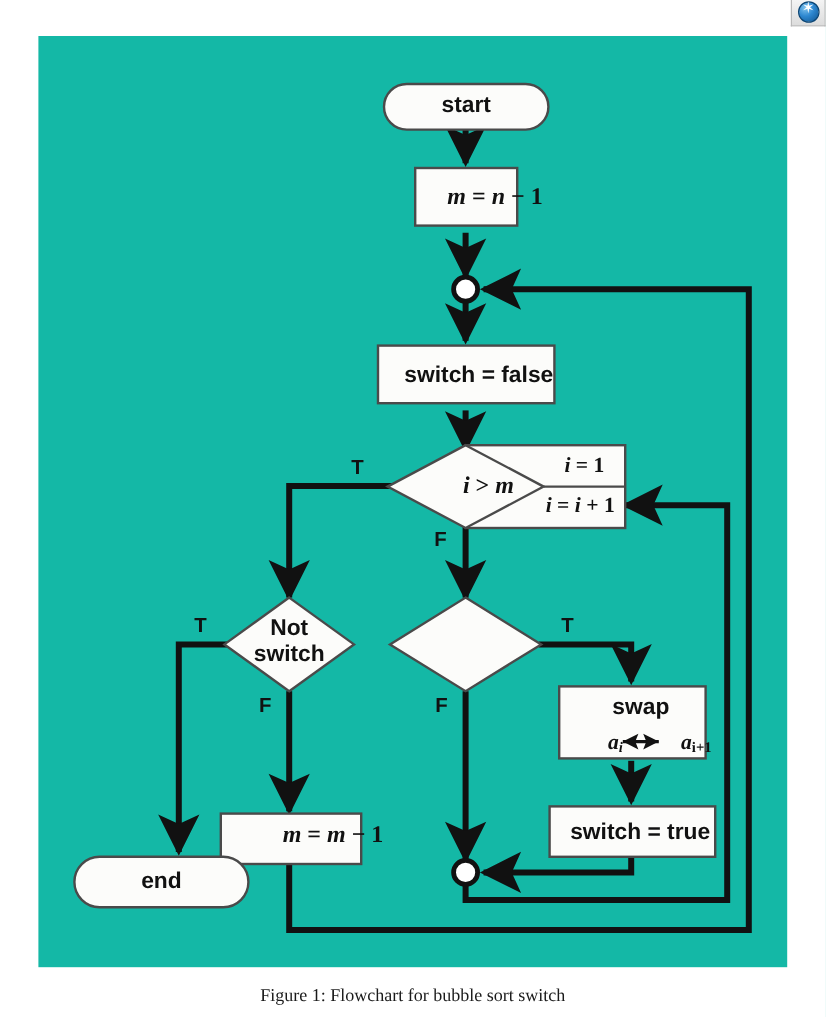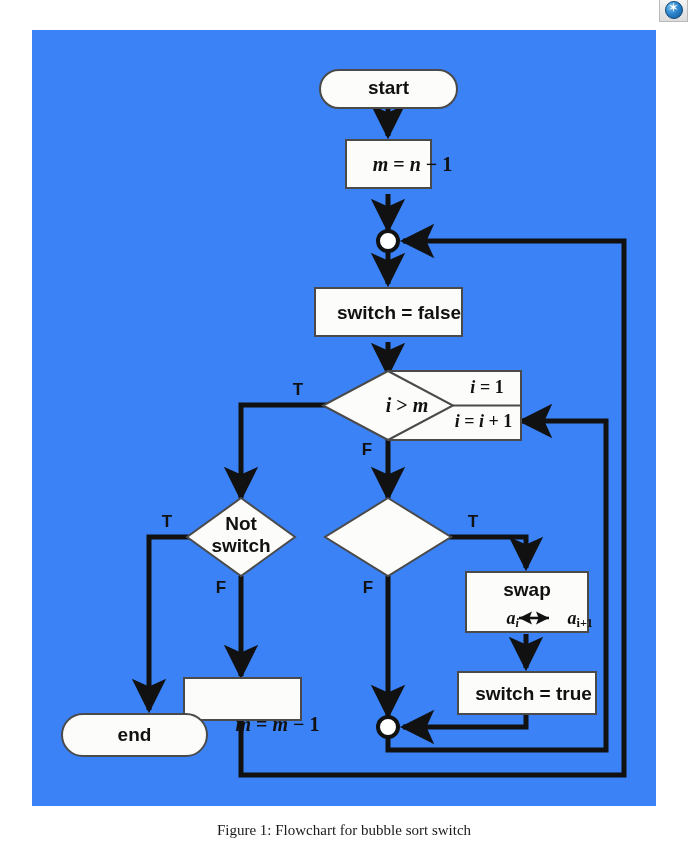--- a/index.html
+++ b/index.html
@@ -58,21 +58,21 @@
     font-family: "DejaVu Sans", sans-serif;
   }
 
   
   #figure-panel {
     position: absolute;
     left: 32px;
     top: 30px;
     width: 624px;
     height: 776px;
-    background: #3b82f6;
+    background: #14b8a6;
     text-decoration: underline;
   }
   #flow-svg {
     position: absolute;
     left: 0; top: 0;
     width: 624px;
     height: 776px;
     display: block;
   }
 
@@ -230,27 +230,27 @@
 
     <div class="node-label lbl-math" style="left:296px; top:364px; width:110px;"><span class="mi">i</span><span class="op"> &gt; </span><span class="mi">m</span></div>
 
     <div class="node-label lbl-math-sm" style="left:421px; top:347px; width:68px;"><span class="mi">i</span><span class="op"> = 1</span></div>
 
     <div class="node-label lbl-math-sm" style="left:414px; top:381px; width:75px;"><span class="mi">i</span><span class="op"> = </span><span class="mi">i</span><span class="op"> + 1</span></div>
 
     <div class="node-label lbl-process" style="left:155px; top:483px; width:108px; line-height:22px;"><span>Not</span><br><span>switch</span></div>
 
 
-    <div class="node-label lbl-process" style="left:434px; top:549px; width:122px;">swap</div>
+    <div class="node-label lbl-process" style="left:434px; top:549px; width:136px;">swap</div>
     <div class="node-label lbl-math-sm" style="left:447px; top:578px; width:40px; text-align:right;"><span class="mi">a</span><span class="sub">i</span></div>
     <div class="node-label lbl-math-sm" style="left:519px; top:578px; width:42px; text-align:right;"><span class="mi">a</span><span class="subn">i+1</span></div>
 
     <div class="node-label lbl-process" style="left:426px; top:653px; width:151px;">switch = true</div>
 
-    <div class="node-label lbl-math" style="left:152px; top:683px; width:139px;"><span class="mi">m</span><span class="op"> = </span><span class="mi">m</span><span class="op"> − 1</span></div>
+    <div class="node-label lbl-math" style="left:152px; top:655px; width:139px;"><span class="mi">m</span><span class="op"> = </span><span class="mi">m</span><span class="op"> − 1</span></div>
 
     <div class="node-label lbl-terminal" style="left:30px; top:694px; width:145px;">end</div>
 
     <div class="node-label lbl-branch" style="left:256px; top:350px; width:20px;">T</div>
     <div class="node-label lbl-branch" style="left:325px; top:410px; width:20px;">F</div>
 
     <div class="node-label lbl-branch" style="left:125px; top:482px; width:20px;">T</div>
     <div class="node-label lbl-branch" style="left:179px; top:548px; width:20px;">F</div>
 
     <div class="node-label lbl-branch" style="left:431px; top:482px; width:20px;">T</div>

